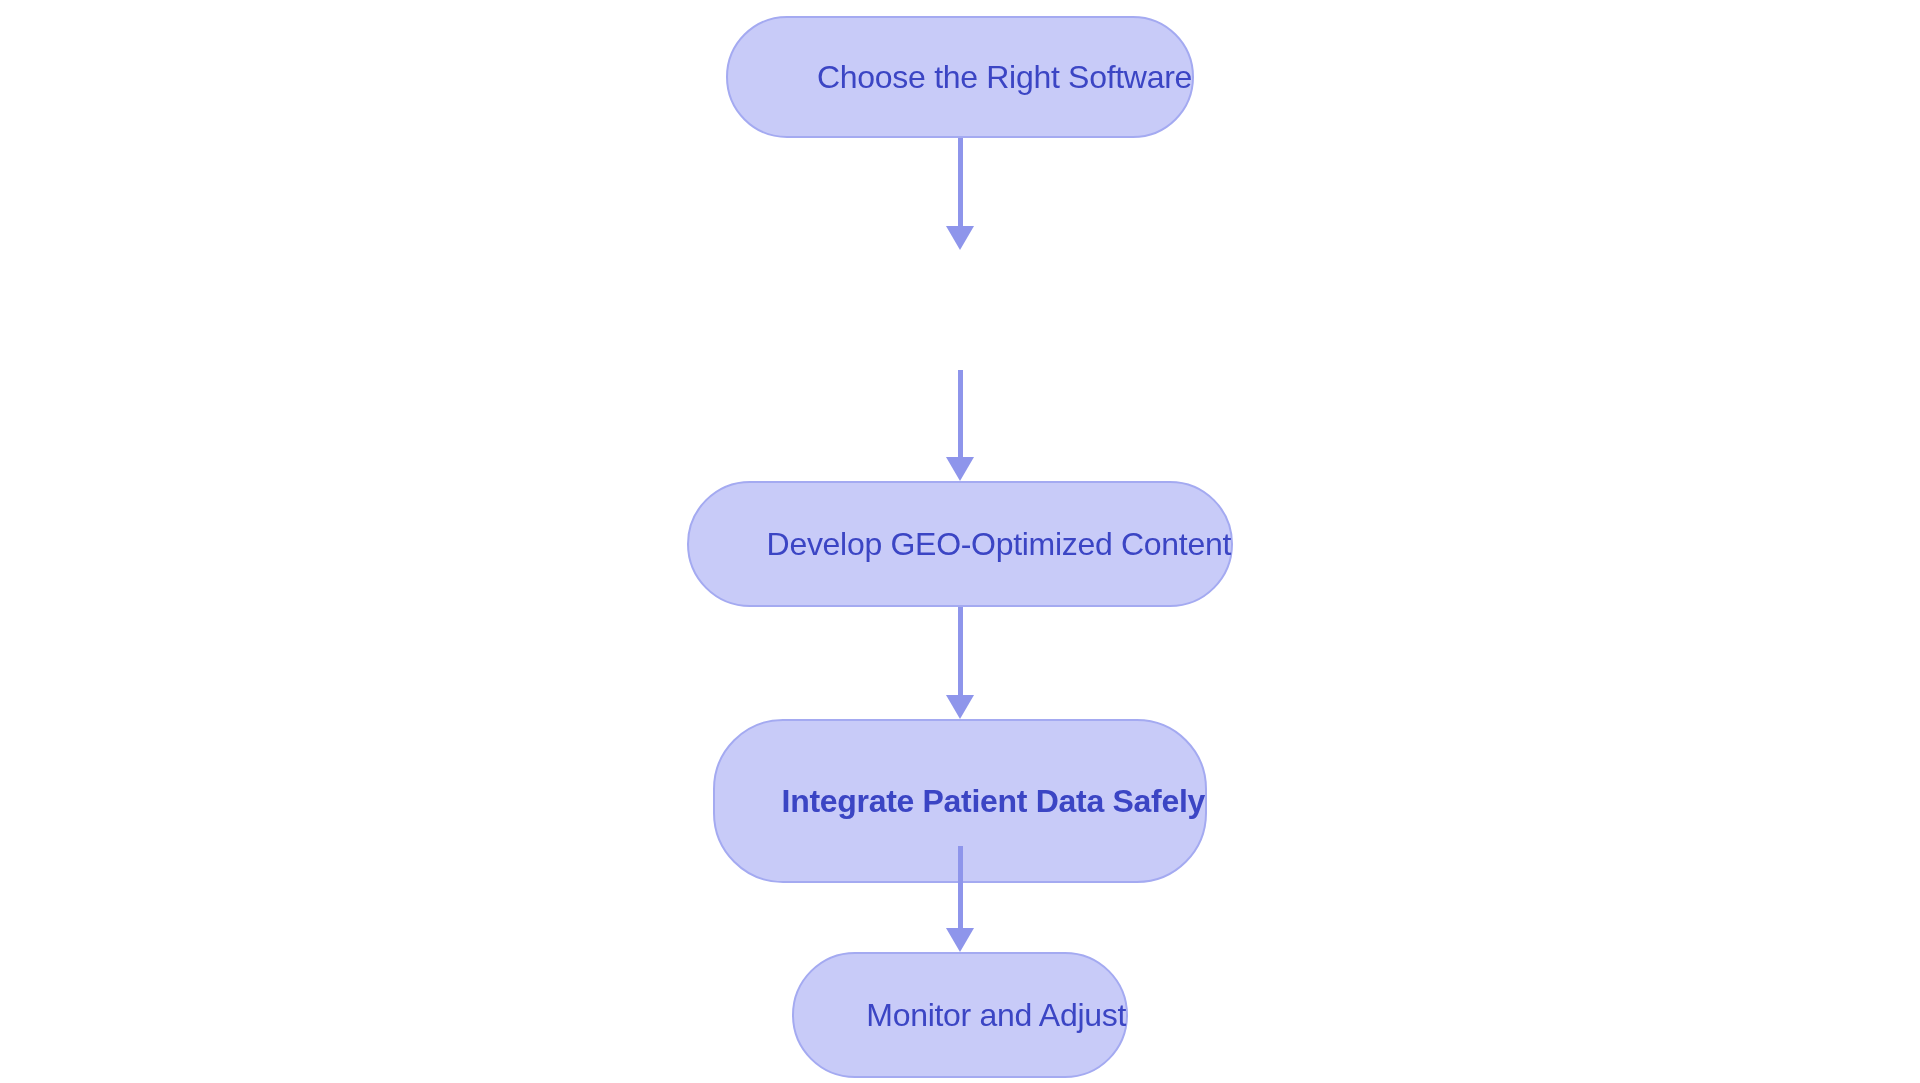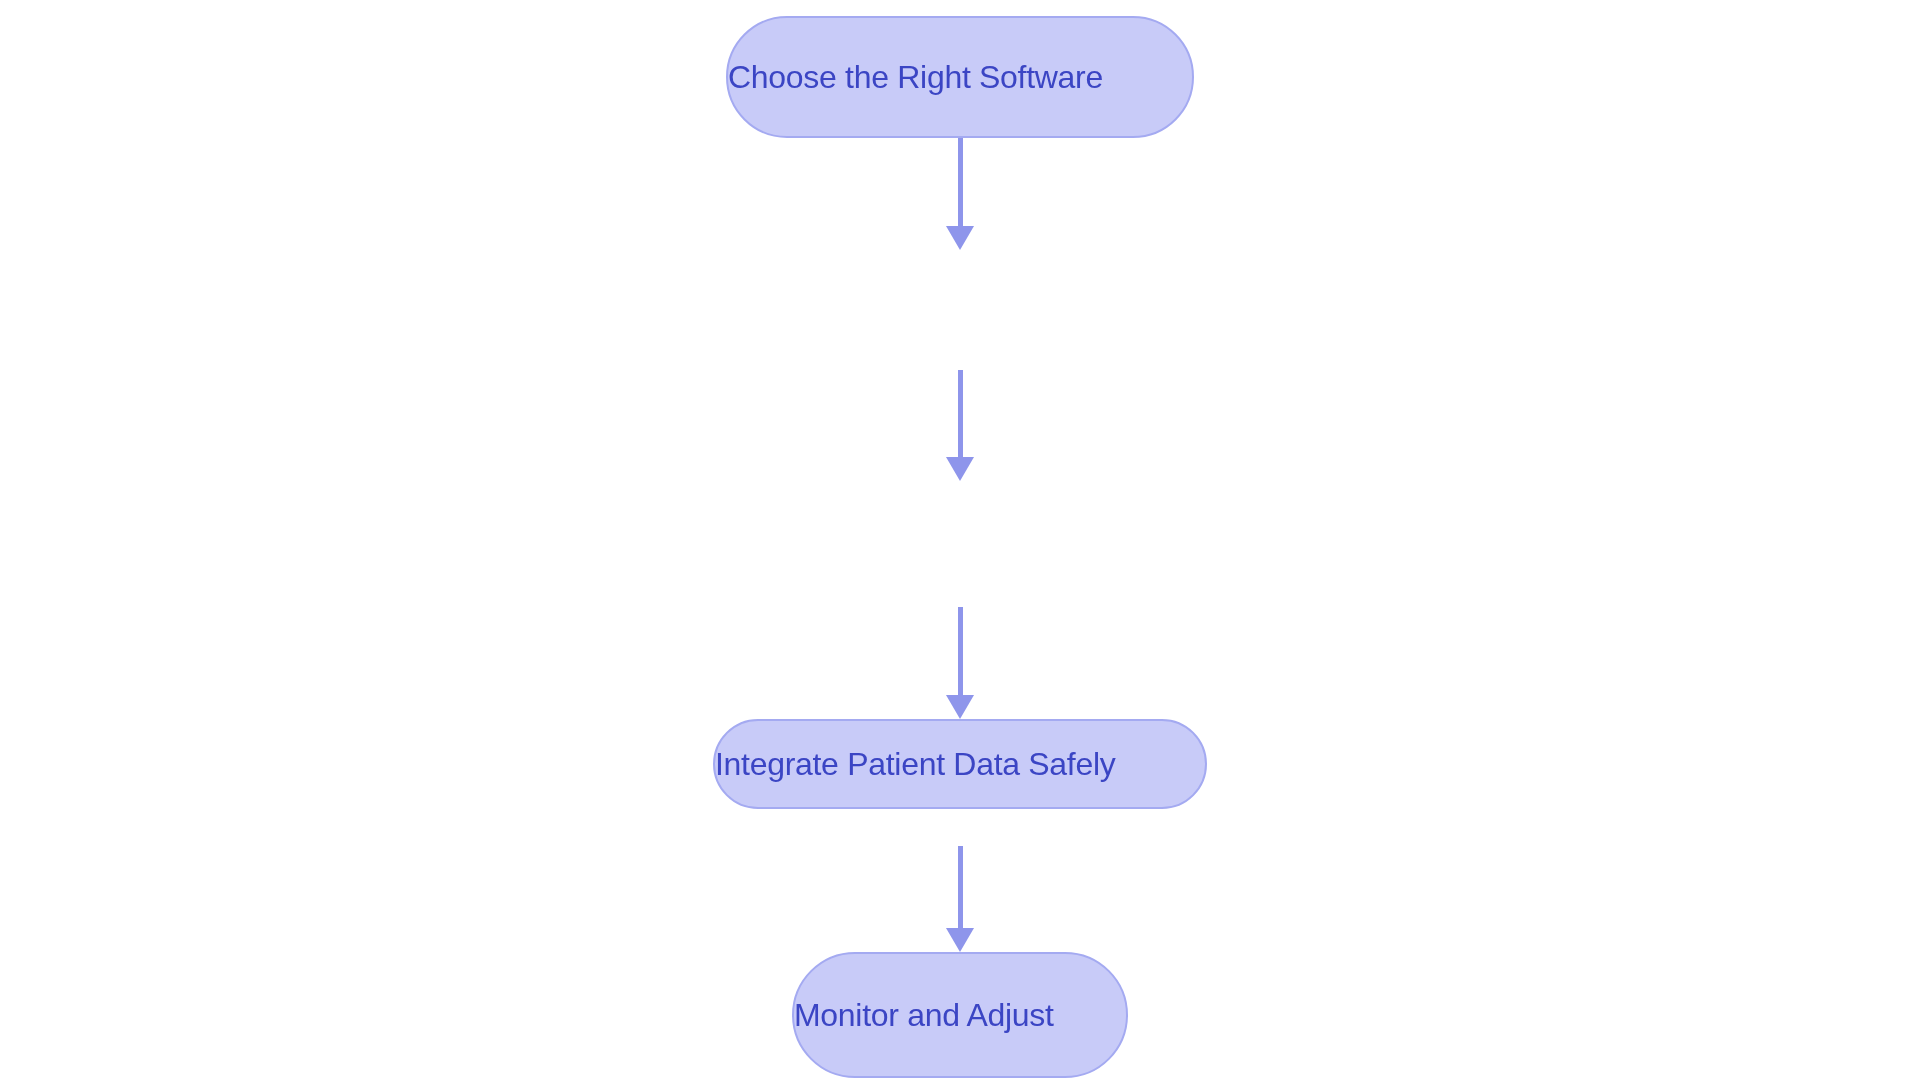--- a/index.html
+++ b/index.html
@@ -19,21 +19,21 @@
     position:relative;
     width:1920px;
     height:1083px;
     background:var(--bg);
     overflow:hidden;
   }
   .node{
     position:absolute;
     display:flex;
     align-items:center;
-    justify-content:flex-start;
+    justify-content:flex-end;
     background:var(--node-fill);
     border:2px solid var(--node-border);
     border-radius:70px;
   }
   .node-label{
     color:var(--node-text);
     font-size:32px;
     letter-spacing:-0.3px;
     white-space:nowrap;
     text-align:center;
@@ -54,21 +54,21 @@
     width:0;
     height:0;
     border-left:14px solid transparent;
     border-right:14px solid transparent;
     border-top:24px solid var(--arrow);
   }
   
   #node-1{left:726px;top:16px; width:468px;height:122px;}
   #node-2{left:715px;top:250px;width:490px;height:120px;}
   #node-3{left:687px;top:481px;width:546px;height:126px;}
-  #node-4{left:713px;top:719px;width:494px;height:90px;}
+  #node-4{left:713px;top:719px;width:494px;height:164px;font-weight:bold;}
   #node-5{left:792px;top:952px;width:336px;height:126px;}
   
   #arrow-1{left:946px;top:138px;height:112px;}
   #arrow-2{left:946px;top:370px;height:111px;}
   #arrow-3{left:946px;top:607px;height:112px;}
   #arrow-4{left:946px;top:846px;height:106px;}
 </style>
 </head>
 <body>
 
@@ -82,20 +82,23 @@
     <div class="arrow-line"></div>
     <div class="arrow-head"></div>
   </div>
 
 
   <div class="arrow" id="arrow-2">
     <div class="arrow-line"></div>
     <div class="arrow-head"></div>
   </div>
 
+  <div class="node" id="node-3">
+    <span class="node-label">Develop GEO-Optimized Content</span>
+  </div>
 
   <div class="arrow" id="arrow-3">
     <div class="arrow-line"></div>
     <div class="arrow-head"></div>
   </div>
 
   <div class="node" id="node-4">
     <span class="node-label">Integrate Patient Data Safely</span>
   </div>
 

